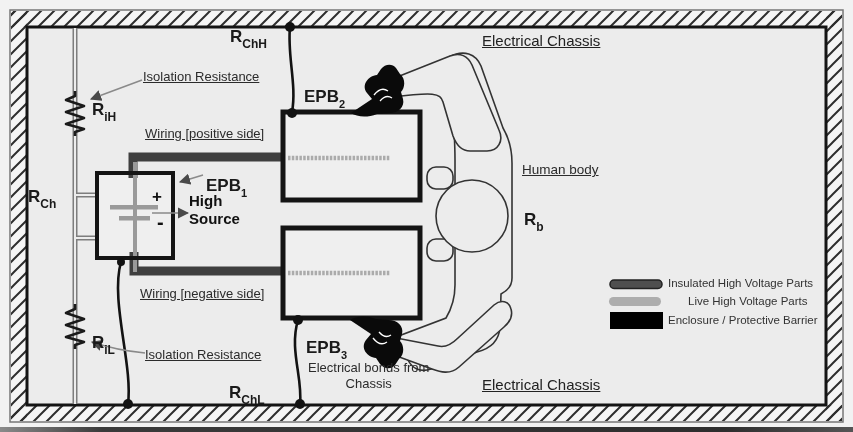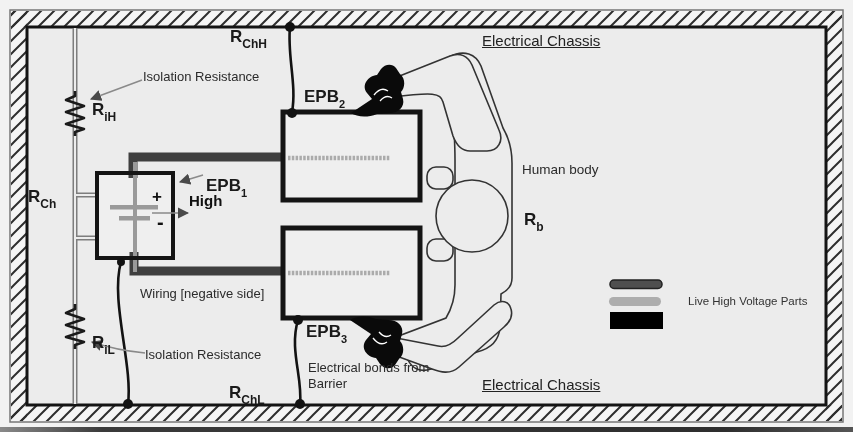--- a/index.html
+++ b/index.html
@@ -12,26 +12,26 @@
     position:relative;width:853px;height:432px;overflow:hidden;
     background:var(--bg,#f2f2f2);
     font-family:"Liberation Sans",sans-serif;
   }
   #diagram-svg{position:absolute;left:0;top:0;}
   .lbl{position:absolute;color:var(--ink,#1a1a1a);white-space:nowrap;line-height:1.05;}
   .r{font-weight:700;font-size:17px;letter-spacing:0;}
   .r sub{font-size:12px;font-weight:700;position:relative;top:2px;left:0px;}
   .epb{font-weight:700;font-size:17px;}
   .epb sub{font-size:11px;font-weight:700;position:relative;top:2px;}
-  .ann{font-size:13px;color:#2b2b2b;}
+  .ann{font-size:13px;color:#2b2b2b;text-decoration:underline;}
   .chassis-title{font-size:15px;color:#222;text-decoration:underline;}
   .hv{font-weight:700;font-size:15px;color:#111;text-align:left;width:84px;line-height:18px;}
   .sign{font-weight:700;color:#111;}
   .legend-text{font-size:11.5px;color:#333;}
-  .bonds{font-size:13px;color:#2b2b2b;line-height:16px;}
+  .bonds{font-size:13px;color:#2b2b2b;line-height:16px;text-align:center;}
   #bottom-edge{
     position:absolute;left:0;bottom:0;width:853px;height:5px;
     background:linear-gradient(90deg,#8a8a8a 0%,#3a3a3a 12%,#2e2e2e 85%,#555 100%);
   }
 </style>
 </head>
 <body>
 
 <div id="stage">
 
@@ -134,41 +134,45 @@
       <rect x="610" y="280" width="52" height="8.5" rx="4" fill="#4f4f4f" stroke="#222" stroke-width="1.5"></rect>
       <rect x="609" y="297" width="52" height="9" rx="4.5" fill="#adadad"></rect>
       <rect x="610" y="312" width="53" height="17" fill="#000"></rect>
     </g>
   </svg>
 
   <div class="lbl r" style="left:230px;top:28px"><span>R</span><sub>ChH</sub></div>
   <div class="lbl chassis-title" style="left:482px;top:33px">Electrical Chassis</div>
   <div class="lbl ann" style="left:143px;top:70px">Isolation Resistance</div>
   <div class="lbl r" style="left:92px;top:101px"><span>R</span><sub>iH</sub></div>
+  <div class="lbl ann" style="left:145px;top:127px">Wiring [positive side]</div>
   <div class="lbl epb" style="left:304px;top:88px"><span>EPB</span><sub>2</sub></div>
   <div class="lbl epb" style="left:206px;top:177px"><span>EPB</span><sub>1</sub></div>
 
   <div class="lbl hv" style="left:189px;top:192px">
     <div>High</div>
+    <div>Source</div>
   </div>
   <div class="lbl sign" style="left:152px;top:188px;font-size:17px">+</div>
   <div class="lbl sign" style="left:157px;top:212px;font-size:20px">-</div>
 
   <div class="lbl r" style="left:28px;top:188px"><span>R</span><sub>Ch</sub></div>
   <div class="lbl ann" style="left:522px;top:163px;font-size:13.5px">Human body</div>
   <div class="lbl r" style="left:524px;top:211px"><span>R</span><sub>b</sub></div>
 
   <div class="lbl ann" style="left:140px;top:287px">Wiring [negative side]</div>
   <div class="lbl r" style="left:92px;top:334px"><span>R</span><sub>iL</sub></div>
   <div class="lbl ann" style="left:145px;top:348px">Isolation Resistance</div>
 
-  <div class="lbl epb" style="left:306px;top:323px"><span>EPB</span><sub>3</sub></div>
+  <div class="lbl epb" style="left:306px;top:339px"><span>EPB</span><sub>3</sub></div>
   <div class="lbl bonds" style="left:308px;top:360px">
     <div>Electrical bonds from</div>
-    <div>Barrier</div>
+    <div>Chassis</div>
   </div>
   <div class="lbl r" style="left:229px;top:384px"><span>R</span><sub>ChL</sub></div>
   <div class="lbl chassis-title" style="left:482px;top:377px">Electrical Chassis</div>
 
+  <div class="lbl legend-text" style="left:668px;top:277px">Insulated High Voltage Parts</div>
   <div class="lbl legend-text" style="left:688px;top:295px">Live High Voltage Parts</div>
+  <div class="lbl legend-text" style="left:668px;top:314px">Enclosure / Protective Barrier</div>
 
   <div id="bottom-edge"></div>
 </div>
 
 </body></html>

